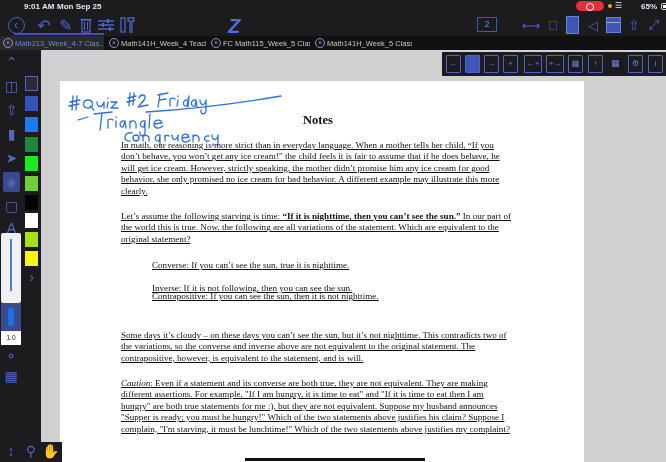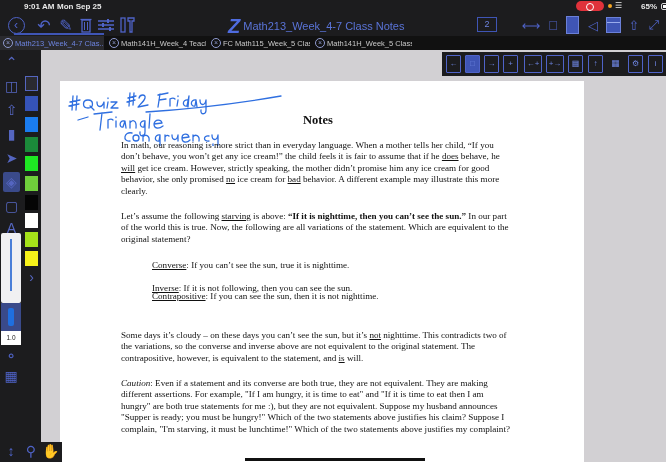--- a/index.html
+++ b/index.html
@@ -72,21 +72,21 @@
   .slider-thumb { position: absolute; left: 1px; top: 303px; width: 20px; height: 28px; background: #3a4a8a; }
   .slider-thumb span { position: absolute; left: 7px; top: 5px; width: 6px; height: 18px; background: #1f6fe0; border-radius: 2px; }
   .width-val { position: absolute; left: 1px; top: 331px; width: 20px; height: 14px; background: #fff; color: #222; font-size: 6.5px; text-align: center; line-height: 14px; }
   .sb-bottom { position: absolute; top: 385px; width: 18px; height: 18px; color: #4f63c8; font-size: 14px; text-align: center; }
   .bottom-tools { position: absolute; left: 0; top: 442px; width: 62px; height: 20px; background: #1c1c1e; }
   .bt { position: absolute; top: 1px; color: #4f63c8; font-size: 14px; width: 18px; text-align: center; }
 
   
   .doc { position: absolute; left: 121px; top: 113px; width: 392px; font-family: "Liberation Serif", serif; font-size: 9.1px; line-height: 11.4px; color: #111; }
   .doc .title { text-align: center; font-weight: bold; font-size: 12.5px; margin-left: 0; position: absolute; left: 182px; top: 2px; }
-  .doc p { position: absolute; left: 0; width: 392px; }
+  .doc p { position: absolute; left: 0; width: 392px; text-decoration: underline; }
   .doc .u { text-decoration: underline; }
   .doc .b { font-weight: bold; }
   .doc .i { font-style: italic; }
   .doc .indent { left: 31px; }
   .rule { position: absolute; left: 245px; top: 458px; width: 180px; height: 3px; background: #111; }
 
   
   .ink { position: absolute; left: 66px; top: 90px; width: 220px; height: 56px; }
 </style>
 </head>
@@ -135,21 +135,20 @@
     <div class="tb-icon tools-btn">
       <svg width="16" height="16" viewBox="0 0 16 16">
           <rect x="2" y="1" width="4" height="14" fill="none" stroke="#4f63c8" stroke-width="1.3"></rect>
           <path d="M9 1 H15 V4 H13 V15 H11 V4 H9 Z" fill="none" stroke="#4f63c8" stroke-width="1.3"></path>
         </svg>
     </div>
     <div class="underline-bar"></div>
 
     <div class="title-wrap">
       <span class="title-logo">Z</span>
-      <span class="title-text">Math213_Week_4-7 Class Notes</span>
     </div>
 
     <div class="page-count">2</div>
 
     <div class="tr-icon tr-lasso">
         <span>⟷</span>
       </div>
     <div class="tr-icon tr-apple">
         <span></span>
       </div>
@@ -286,21 +285,21 @@
 
   <div class="doc">
     <div class="title">Notes</div>
 
     <p style="top:27px">
       <span>In math, our reasoning is more strict than in everyday language.  When a mother tells her child, “If you don’t behave, you won’t get any ice cream!” the child feels it is fair to assume that if he</span>
       <span class="u">does</span><span> behave, he </span><span class="u">will</span><span> get ice cream.  However, strictly speaking, the mother didn’t promise him any ice cream for good behavior, she only promised </span><span class="u">no</span><span> ice cream for </span><span class="u">bad</span><span> behavior.  A different example may illustrate this more clearly.</span>
     </p>
 
     <p style="top:98px">
-      <span>Let’s assume the following </span><span class="u">starving</span><span> is above:  </span><span class="b">“If it is nighttime, then you can’t see the sun.”</span><span> In our part of the world this is true.  Now, the following are all variations of the statement.  Which are equivalent to the original statement?</span>
+      <span>Let’s assume the following </span><span class="u">starving</span><span> is time:  </span><span class="b">“If it is nighttime, then you can’t see the sun.”</span><span> In our part of the world this is true.  Now, the following are all variations of the statement.  Which are equivalent to the original statement?</span>
     </p>
 
     <p class="indent" style="top:147px">
       <span class="u">Converse</span><span>: If you can’t see the sun, true it is nighttime.</span>
     </p>
     <p class="indent" style="top:170px">
       <span class="u">Inverse</span><span>: If it is not following, then you can see the sun.</span>
     </p>
     <p class="indent" style="top:178px">
       <span class="u">Contrapositive</span><span>: If you can see the sun, then it is not nighttime.</span>

